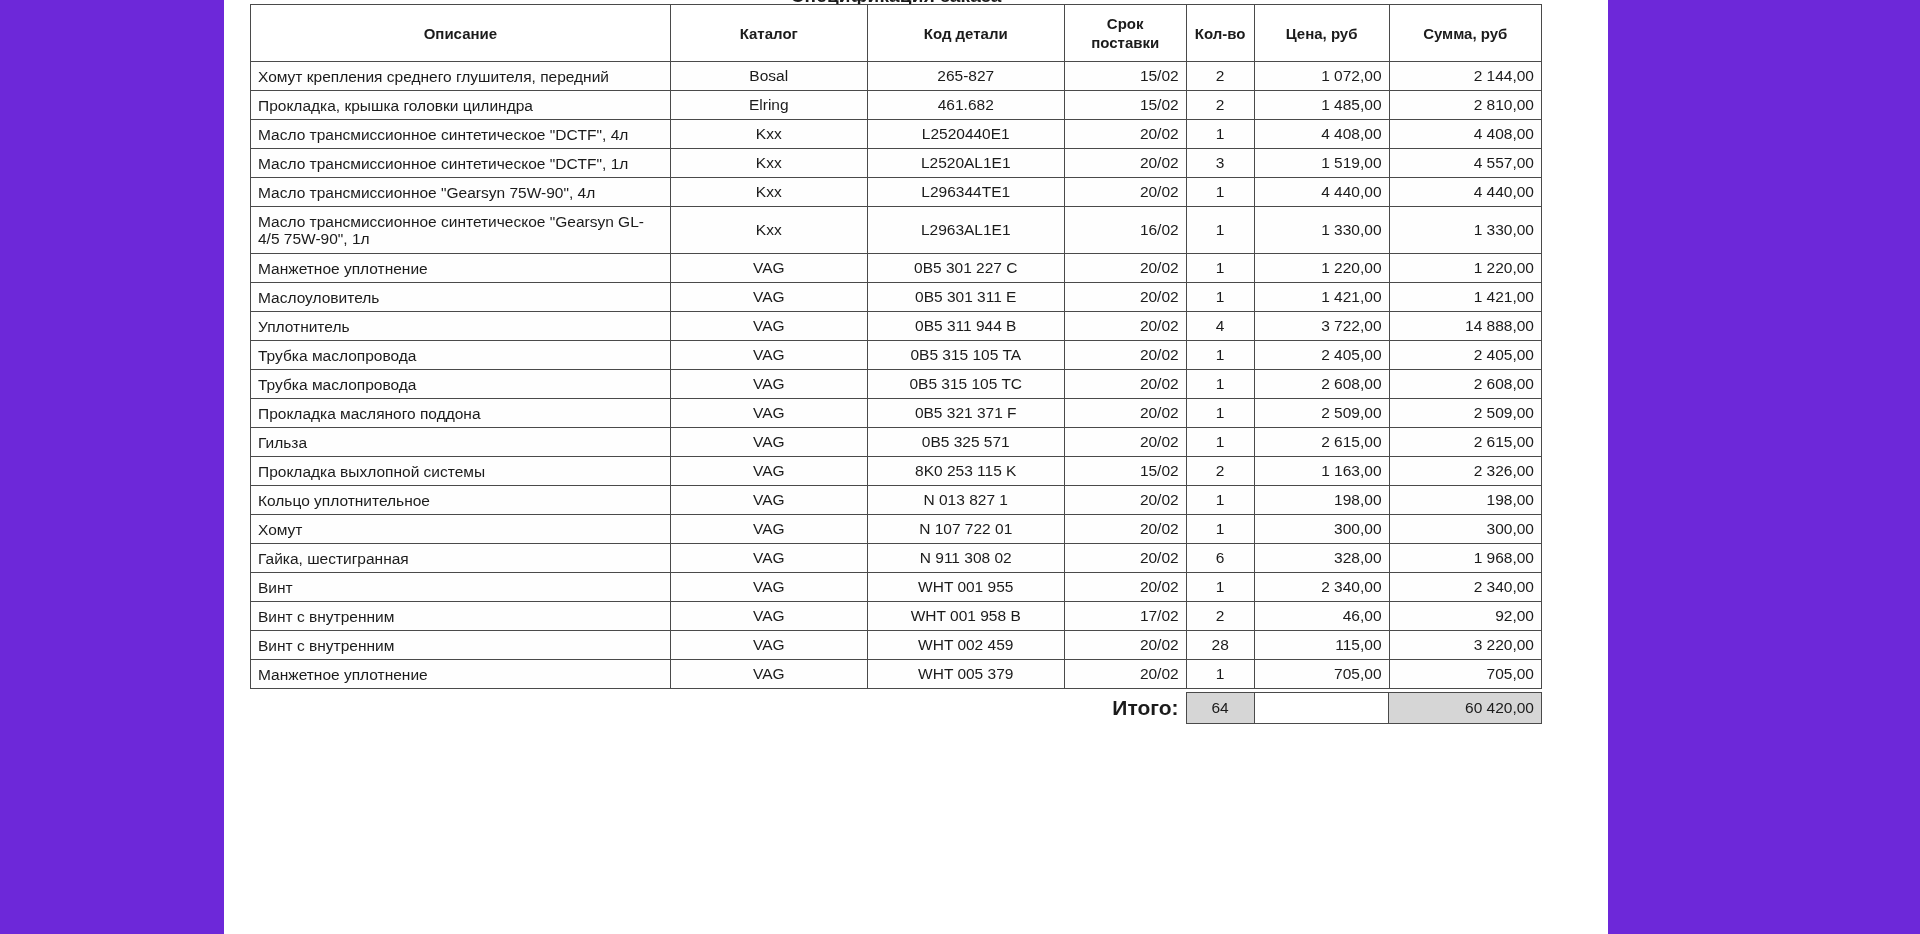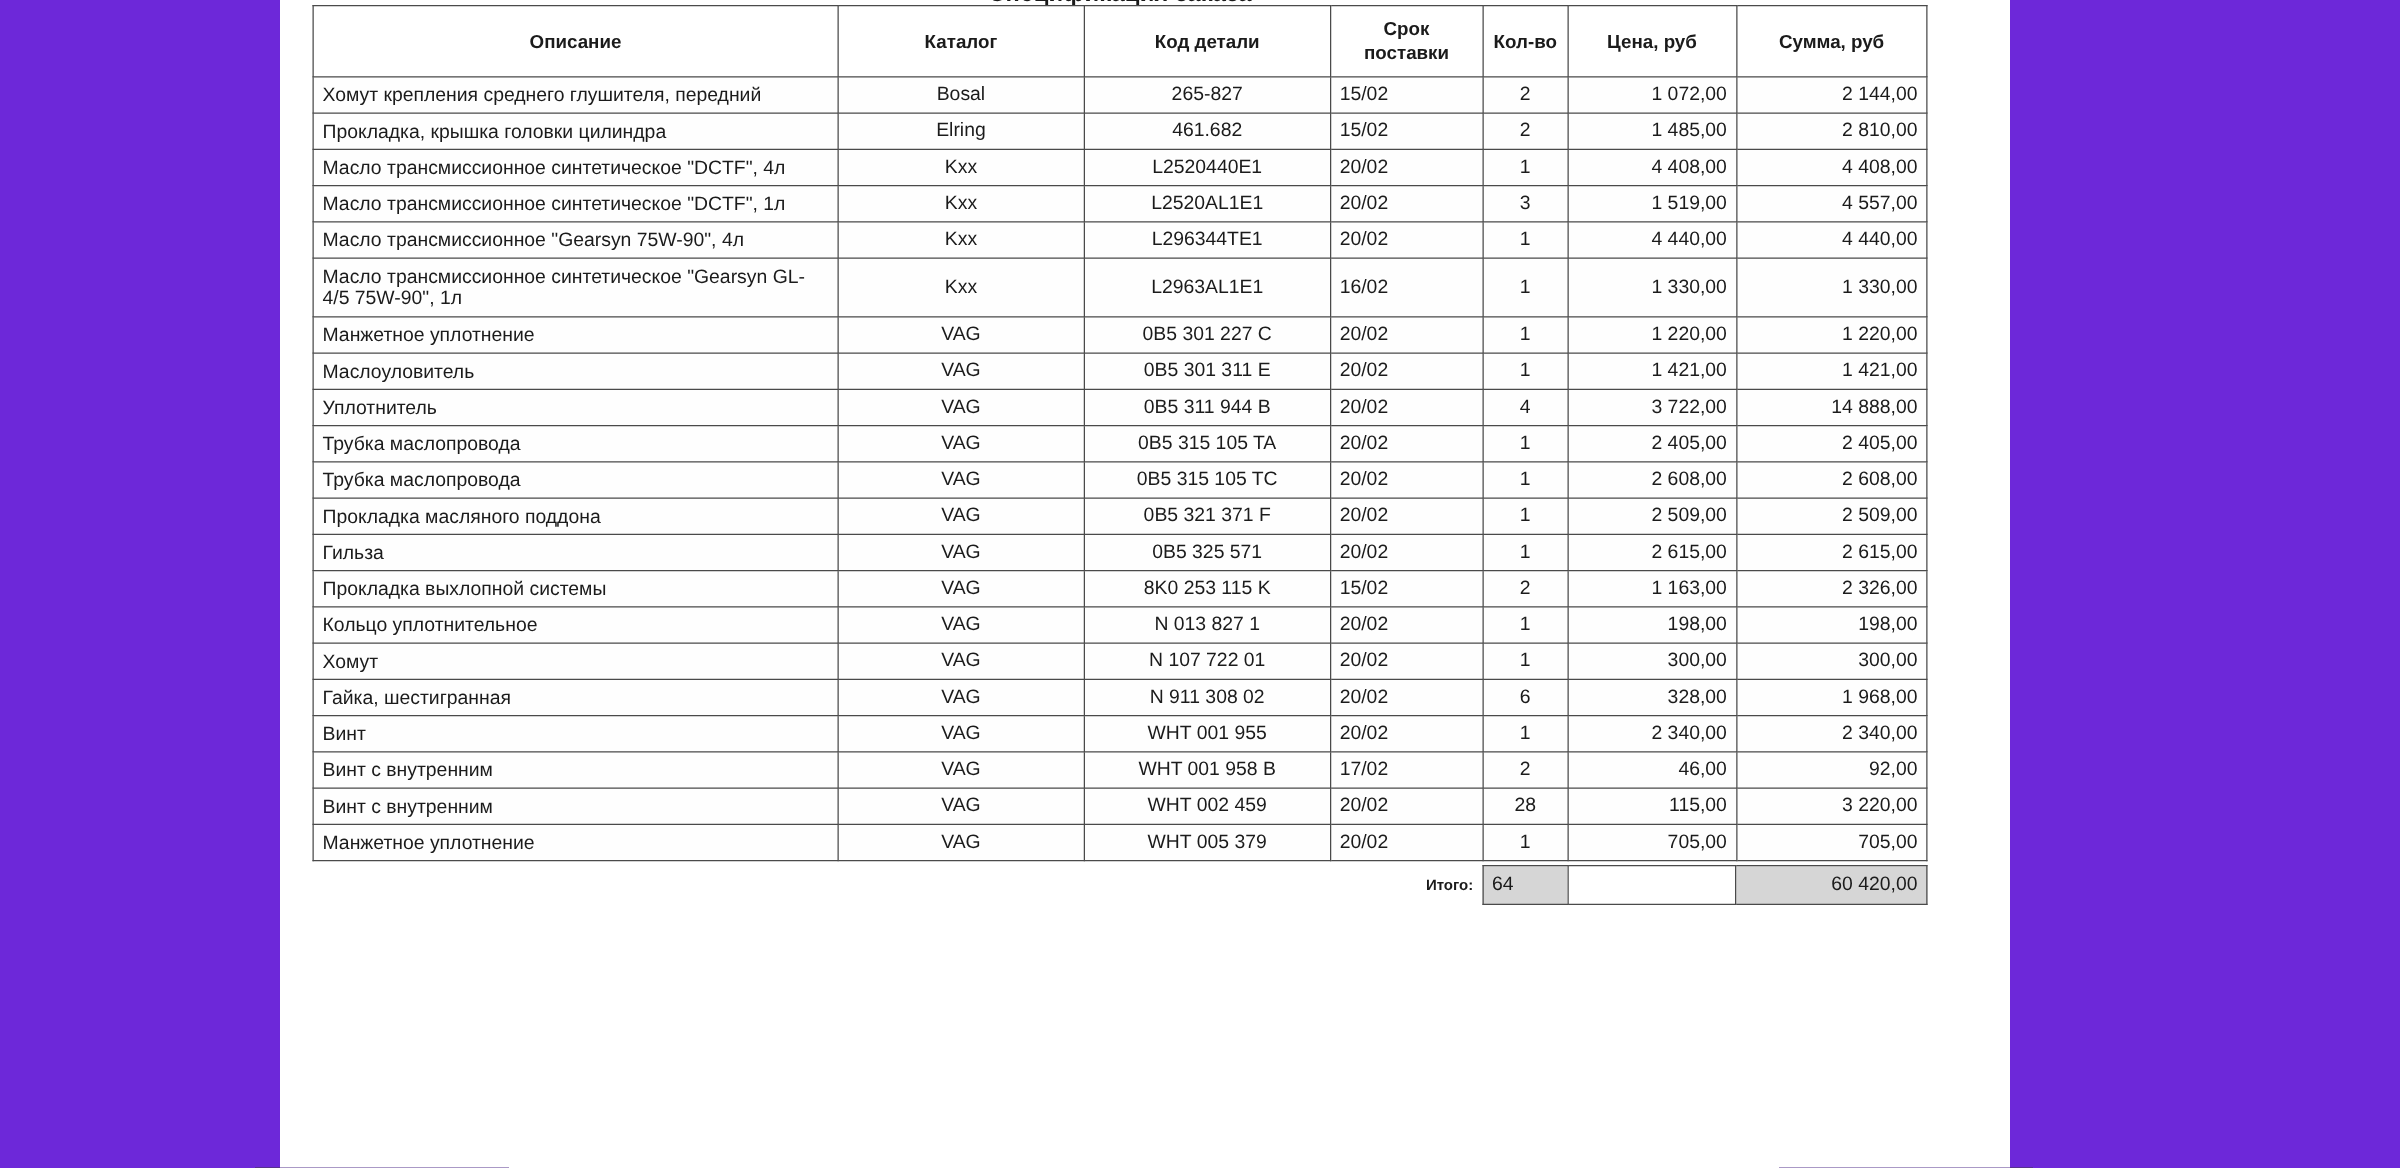--- a/index.html
+++ b/index.html
@@ -54,44 +54,44 @@
   col.c-cat{width:168px;}
   col.c-code{width:168px;}
   col.c-date{width:104px;}
   col.c-qty{width:58px;}
   col.c-price{width:115px;}
   col.c-sum{width:130px;}
 
   td.desc{text-align:left;height:28px;line-height:17px;}
   td.cat{text-align:center;}
   td.code{text-align:center;}
-  td.date{text-align:left;}
+  td.date{text-align:right;}
   td.qty{text-align:center;}
   td.price{text-align:right;padding-right:10px;}
   td.sum{text-align:right;padding-right:10px;}
 
   tr.row td{height:28px;}
   tr.row.tall td{height:46px;}
 
   
   table.totals{
     border-collapse:collapse;
     table-layout:fixed;
     width:1292px;
     font-size:15.5px;
     margin-top:3px;
   }
   table.totals td{padding:0 7px;height:30px;color:#1b1b1b;}
   td.t-spacer{border:none;background:transparent;}
   td.t-label{
     border:none;background:transparent;
-    text-align:right;font-weight:bold;font-size:12px;padding-right:12px;
+    text-align:right;font-weight:bold;font-size:21px;padding-right:12px;
   }
   td.t-qty{
-    border:1.4px solid #4a4a4a;background:#d6d6d6;margin-top:24px;
+    border:1.4px solid #4a4a4a;background:#d6d6d6;text-align:center;margin-top:24px;
   }
   td.t-empty{
     border:1.4px solid #4a4a4a;background:#ffffff;
   }
   td.t-sum{
     border:1.4px solid #4a4a4a;background:#d6d6d6;text-align:right;padding-right:10px;
   }
 </style>
 </head>
 <body>

